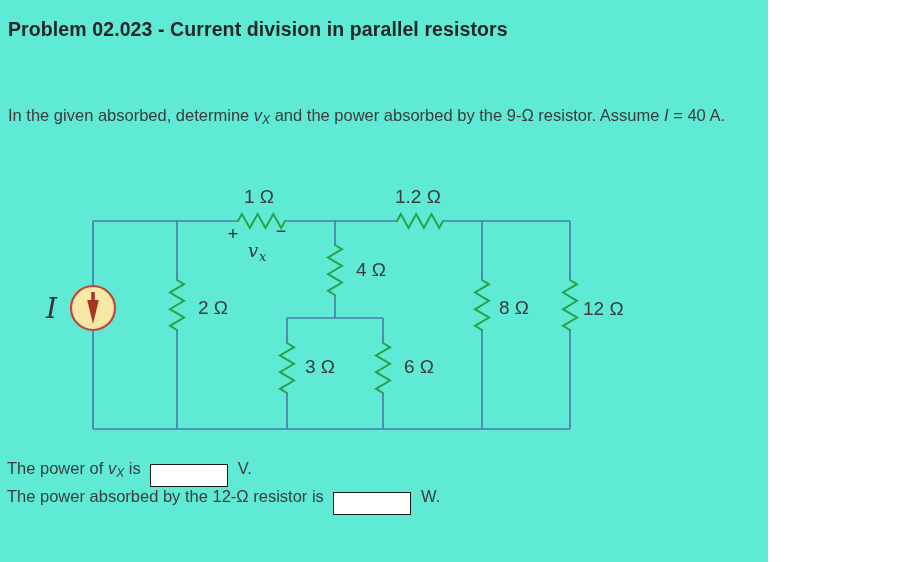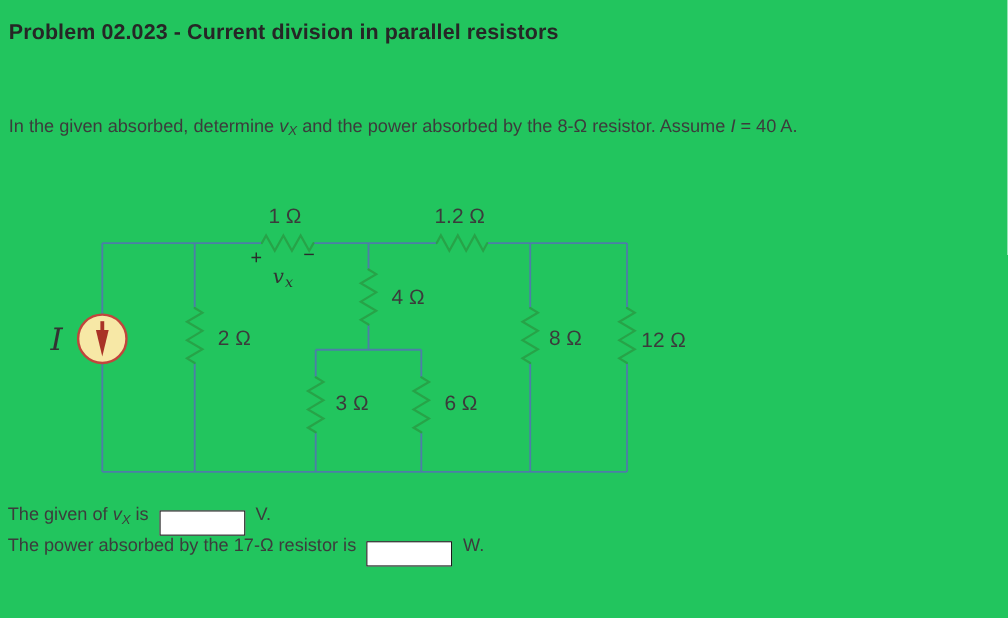--- a/index.html
+++ b/index.html
@@ -1,17 +1,17 @@
 <!DOCTYPE html>
 <html><head>
 <meta charset="utf-8">
 <style>
   html,body{margin:0;padding:0;background:#ffffff;}
   body{width:916px;height:562px;font-family:"Liberation Sans",sans-serif;}
-  .page{position:relative;width:916px;height:562px;background:#22c55e;overflow:hidden;}
+  .page{position:relative;width:768px;height:562px;background:#5eead4;overflow:hidden;}
   .title{position:absolute;left:8px;top:18px;margin:0;font-size:19.5px;font-weight:bold;color:#262626;letter-spacing:.1px;}
   .stmt{position:absolute;left:8px;top:106px;margin:0;font-size:16.5px;color:#3c3c3c;white-space:nowrap;}
   .var{font-style:italic;}
   sub.varsub{font-size:12px;font-style:italic;vertical-align:-3px;}
   .circuit{position:absolute;left:0;top:0;pointer-events:none;}
   .wire{stroke:#4d7ea8;stroke-width:1.7;fill:none;}
   .res{stroke:#27a348;stroke-width:2;fill:none;stroke-linejoin:miter;stroke-linecap:round;}
   .rlabel{font-size:19px;fill:#3b3b3b;font-family:"Liberation Sans",sans-serif;}
   .sign{font-size:18px;fill:#2b2b2b;font-family:"Liberation Sans",sans-serif;}
   .serifvar{font-family:"DejaVu Serif","Liberation Serif",serif;font-style:italic;fill:#333333;}
@@ -21,21 +21,21 @@
   .answer-input{width:70px;height:21px;border:1.5px solid #1a1a1a;border-radius:0;background:#ffffff;
     margin:0 5px;vertical-align:-7px;font-size:15px;padding:0 3px;font-family:"Liberation Sans",sans-serif;}
 </style>
 </head>
 <body>
 
 <div class="page">
 
   <h1 class="title">Problem 02.023 - Current division in parallel resistors</h1>
 
-  <p class="stmt"><span>In the given absorbed, determine </span><span class="var">v</span><sub class="varsub">X</sub><span> and the power absorbed by the 8-Ω resistor. Assume </span><span class="var">I</span><span> = 40 A.</span></p>
+  <p class="stmt"><span>In the given absorbed, determine </span><span class="var">v</span><sub class="varsub">X</sub><span> and the power absorbed by the 9-Ω resistor. Assume </span><span class="var">I</span><span> = 40 A.</span></p>
 
   <svg class="circuit" width="916" height="562" viewBox="0 0 916 562" xmlns="http://www.w3.org/2000/svg">
 
     <g>
       <polyline class="wire" points="93,221 238,221"></polyline>
       <polyline class="wire" points="285,221 397,221"></polyline>
       <polyline class="wire" points="443,221 570,221"></polyline>
       <polyline class="wire" points="93,221 93,286"></polyline>
       <polyline class="wire" points="93,330 93,429"></polyline>
       <polyline class="wire" points="177,221 177,280"></polyline>
@@ -80,25 +80,25 @@
     <text class="rlabel" x="404" y="373">6 Ω</text>
     <text class="rlabel" x="499" y="314">8 Ω</text>
     <text class="rlabel" x="583" y="315">12 Ω</text>
 
     <text class="sign" x="233" y="240" text-anchor="middle">+</text>
     <text class="sign" x="281" y="237" text-anchor="middle" font-size="20">−</text>
     <text class="serifvar" x="248" y="257" font-size="18">v</text>
     <text class="serifvar" x="259" y="261" font-size="13">x</text>
   </svg>
 
-  <div class="answer-line line1"><span>The given of </span><span class="var">v</span><sub class="varsub">X</sub>
+  <div class="answer-line line1"><span>The power of </span><span class="var">v</span><sub class="varsub">X</sub>
     <span>is</span>
     <input class="answer-input" type="text" value="" style="">
     <span>V.</span>
   </div>
 
   <div class="answer-line line2">
-    <span>The power absorbed by the 17-Ω resistor is</span>
+    <span>The power absorbed by the 12-Ω resistor is</span>
     <input class="answer-input" type="text" value="" style="">
     <span>W.</span>
   </div>
 
 </div>
 
 </body></html>

